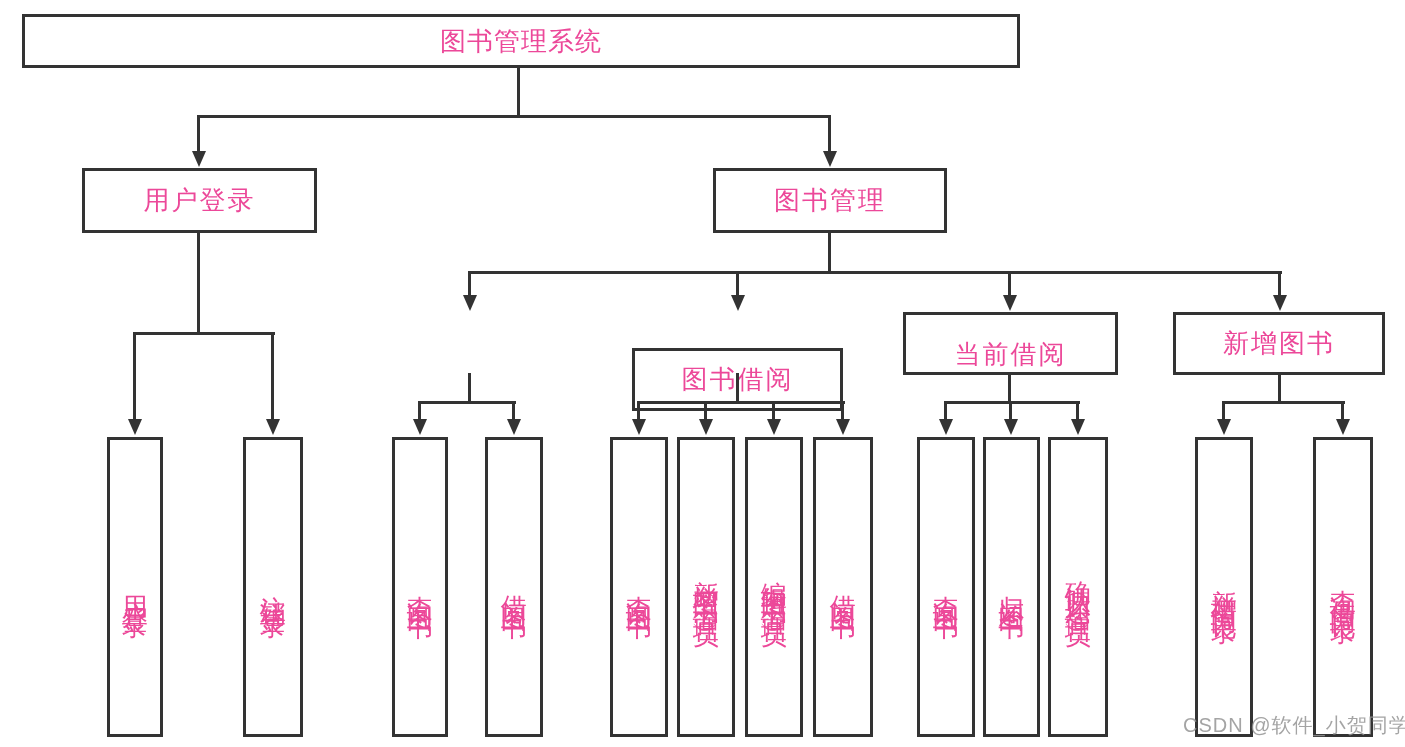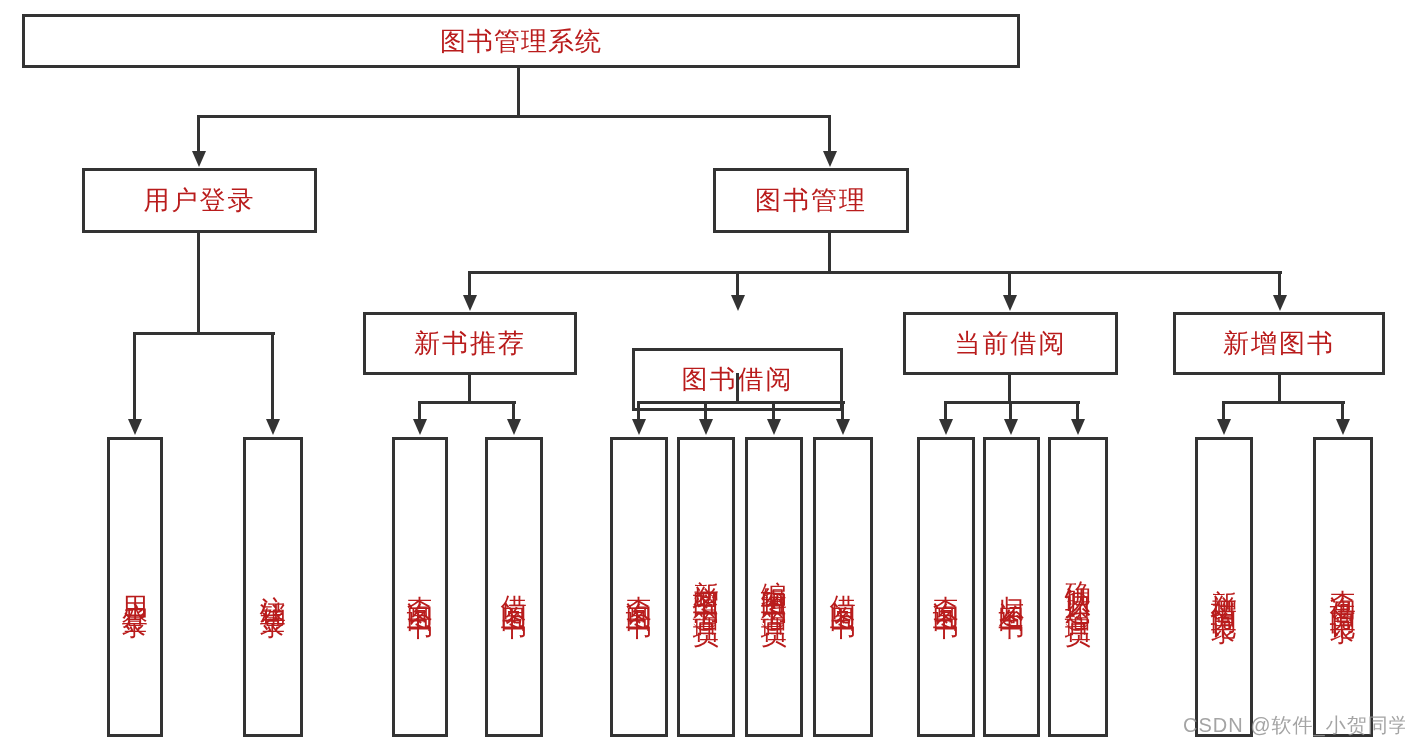--- a/index.html
+++ b/index.html
@@ -17,21 +17,21 @@
     box-sizing: border-box;
     border: 3px solid #333333;
     background: #ffffff;
     display: flex;
     align-items: center;
     justify-content: center;
   }
   .node .lbl {
     font-size: 26px;
     letter-spacing: 2px;
-    color: #b91c1c;
+    color: #ec4899;
     white-space: nowrap;
   }
   .node.root .lbl { letter-spacing: 1px; }
   .node.leaf .lbl {
     writing-mode: vertical-rl;
     text-orientation: mixed;
     letter-spacing: 6px;
     white-space: normal;
     line-height: 1.1;
   }
@@ -66,21 +66,21 @@
   <div class="vl" style="left:517px; top:66px; height:51px;"></div>
   <div class="hl" style="left:197px; top:115px; width:634px;"></div>
   <div class="vl" style="left:197px; top:115px; height:37px;"></div>
   <div class="arrow" style="left:192px; top:151px;"></div>
   <div class="vl" style="left:828px; top:115px; height:37px;"></div>
   <div class="arrow" style="left:823px; top:151px;"></div>
 
   <div class="node" style="left:82px; top:168px; width:235px; height:65px;">
     <span class="lbl">用户登录</span>
   </div>
-  <div class="node" style="left:713px; top:168px; width:196px; height:65px;">
+  <div class="node" style="left:713px; top:168px; width:234px; height:65px;">
     <span class="lbl">图书管理</span>
   </div>
 
   <div class="vl" style="left:197px; top:231px; height:103px;"></div>
   <div class="hl" style="left:133px; top:332px; width:142px;"></div>
   <div class="vl" style="left:133px; top:332px; height:88px;"></div>
   <div class="arrow" style="left:128px; top:419px;"></div>
   <div class="vl" style="left:271px; top:332px; height:88px;"></div>
   <div class="arrow" style="left:266px; top:419px;"></div>
 
@@ -88,27 +88,24 @@
   <div class="hl" style="left:468px; top:271px; width:814px;"></div>
   <div class="vl" style="left:468px; top:271px; height:26px;"></div>
   <div class="arrow" style="left:463px; top:295px;"></div>
   <div class="vl" style="left:736px; top:271px; height:26px;"></div>
   <div class="arrow" style="left:731px; top:295px;"></div>
   <div class="vl" style="left:1008px; top:271px; height:26px;"></div>
   <div class="arrow" style="left:1003px; top:295px;"></div>
   <div class="vl" style="left:1278px; top:271px; height:26px;"></div>
   <div class="arrow" style="left:1273px; top:295px;"></div>
 
-  <div class="node" style="left:363px; top:312px; width:214px; height:63px;">
-    <span class="lbl">新书推荐</span>
-  </div>
   <div class="node" style="left:632px; top:312px; width:211px; height:63px;margin-top:36px;">
     <span class="lbl">图书借阅</span>
   </div>
-  <div class="node" style="left:903px; top:312px; width:215px; height:63px;">
+  <div class="node" style="left:903px; top:312px; width:215px; height:63px;align-items:flex-end;">
     <span class="lbl">当前借阅</span>
   </div>
   <div class="node" style="left:1173px; top:312px; width:212px; height:63px;">
     <span class="lbl">新增图书</span>
   </div>
 
   <div class="vl" style="left:468px; top:373px; height:30px;"></div>
   <div class="hl" style="left:418px; top:401px; width:98px;"></div>
   <div class="vl" style="left:418px; top:401px; height:20px;"></div>
   <div class="arrow" style="left:413px; top:419px;"></div>

